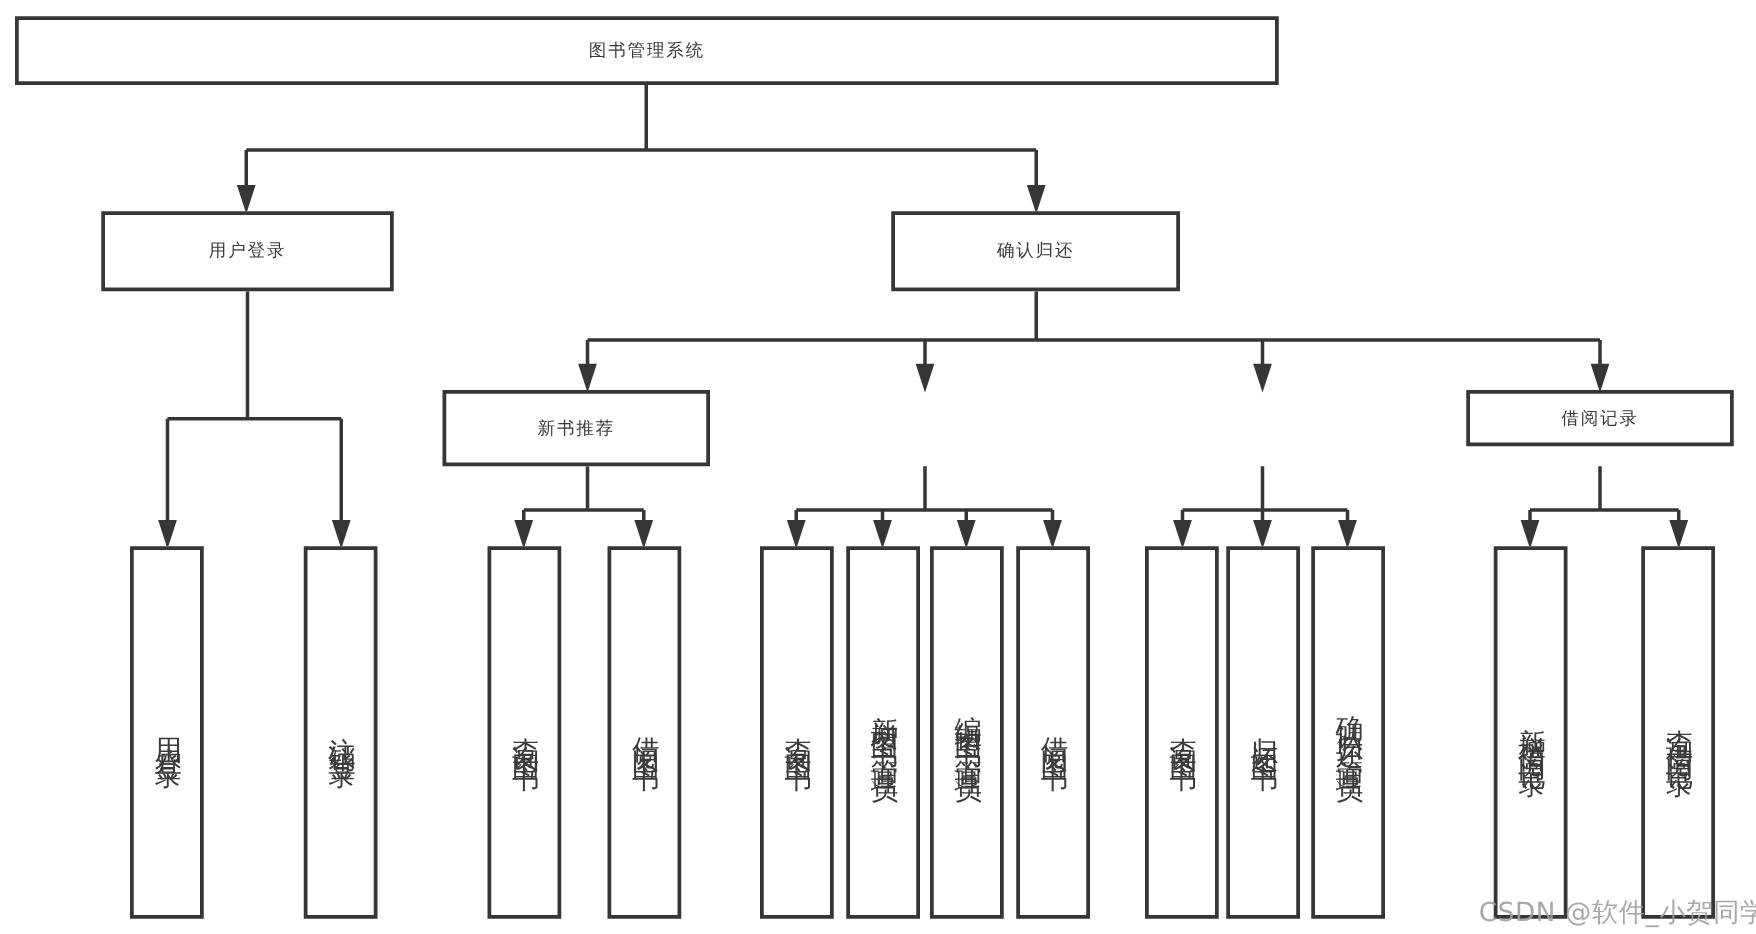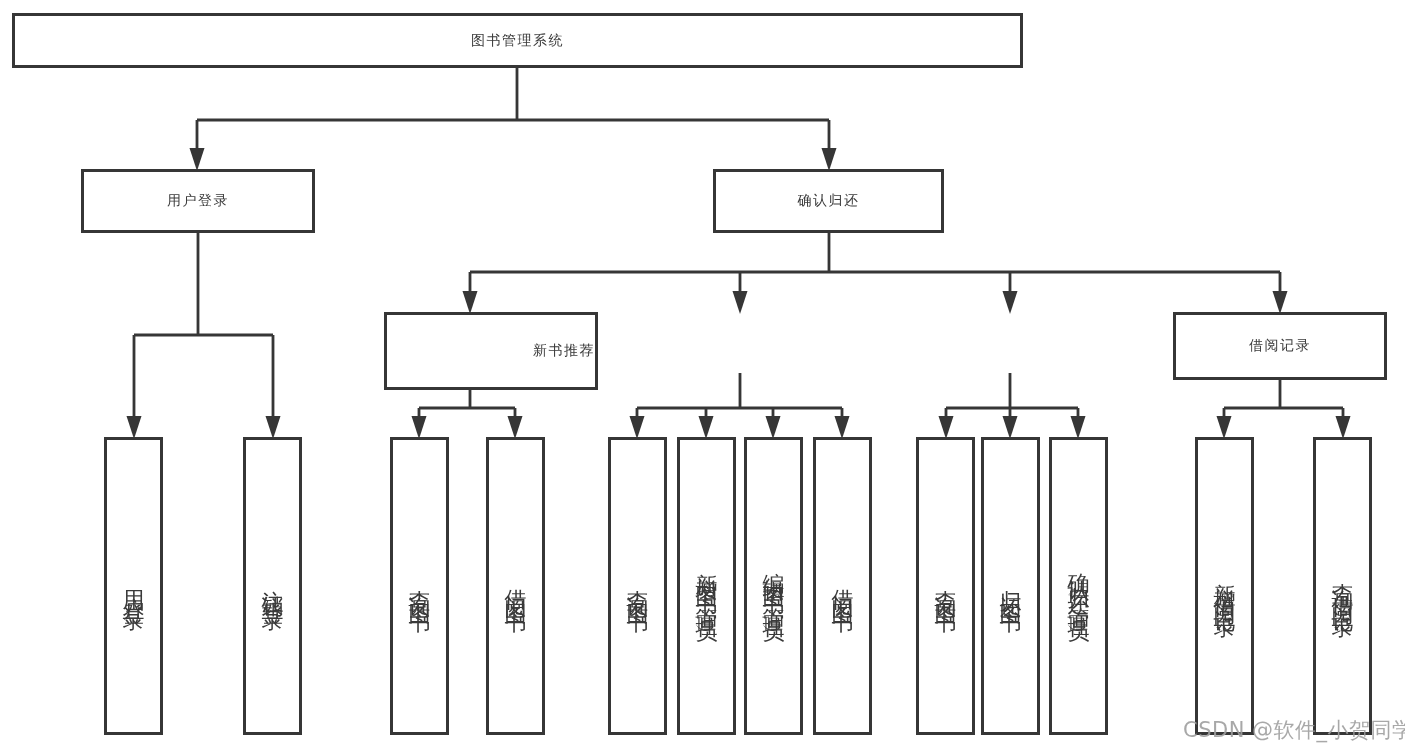--- a/index.html
+++ b/index.html
@@ -108,24 +108,24 @@
     <span>图书管理系统</span>
   </div>
 
   <div class="node h-node" style="left:81px; top:169px; width:234px; height:64px;">
     <span>用户登录</span>
   </div>
   <div class="node h-node" style="left:713px; top:169px; width:231px; height:64px;">
     <span>确认归还</span>
   </div>
 
-  <div class="node h-node" style="left:384px; top:312px; width:214px; height:78px;justify-content:flex-end;">
+  <div class="node h-node" style="left:354px; top:312px; width:214px; height:61px;">
     <span>新书推荐</span>
   </div>
-  <div class="node h-node" style="left:1173px; top:312px; width:214px; height:68px;">
+  <div class="node h-node" style="left:1173px; top:312px; width:214px; height:45px;">
     <span>借阅记录</span>
   </div>
 
   <div class="node v-node" style="left:104px;">
     <span>用户登录</span>
   </div>
   <div class="node v-node" style="left:243px;">
     <span>注销登录</span>
   </div>
 

